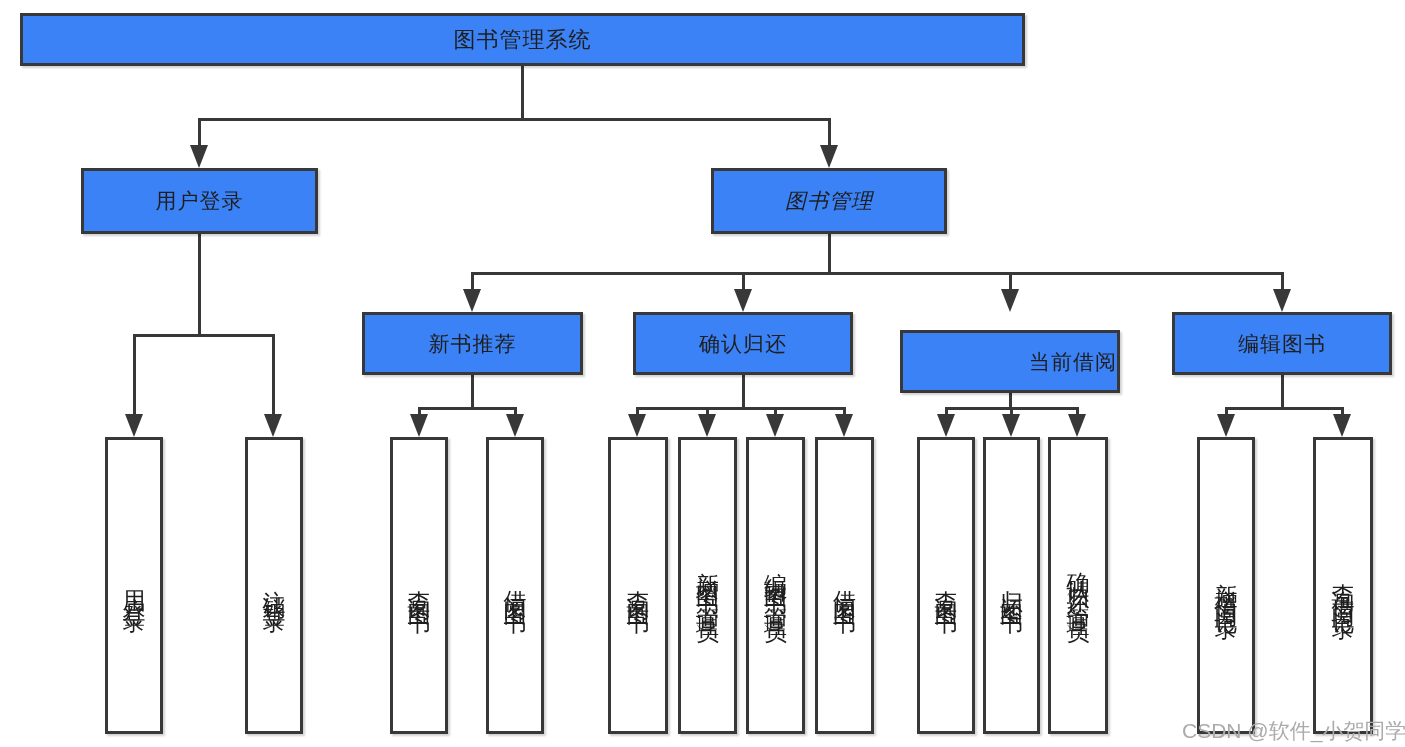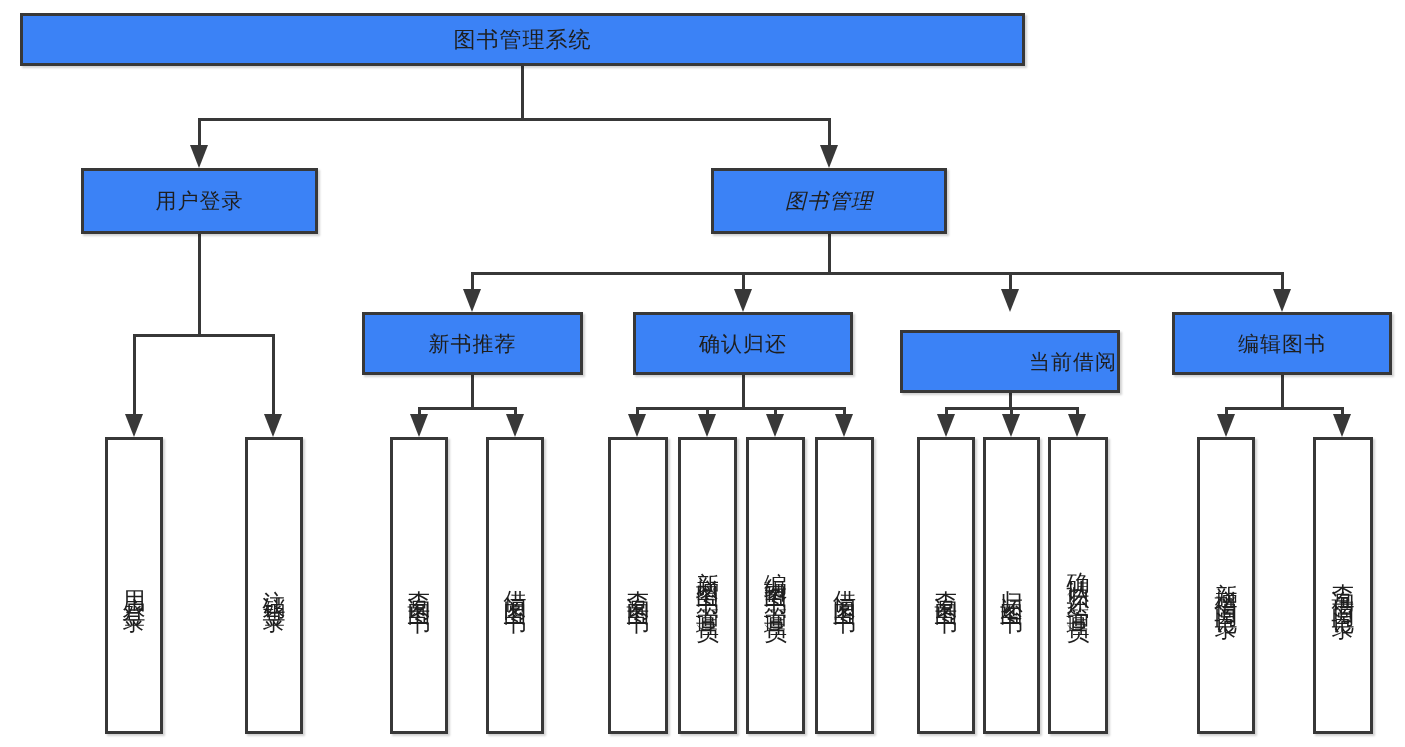--- a/index.html
+++ b/index.html
@@ -190,14 +190,15 @@
     <span class="vtext">确认归还（管理员）</span>
   </div>
 
   <div class="vbox" style="left:1197px;">
     <span class="vtext">新增借阅记录</span>
   </div>
   <div class="vbox" style="left:1313px;width:60px;">
     <span class="vtext">查询借阅记录</span>
   </div>
 
+  <div class="watermark">CSDN @软件_小贺同学</div>
 
 </div>
 
 </body></html>

